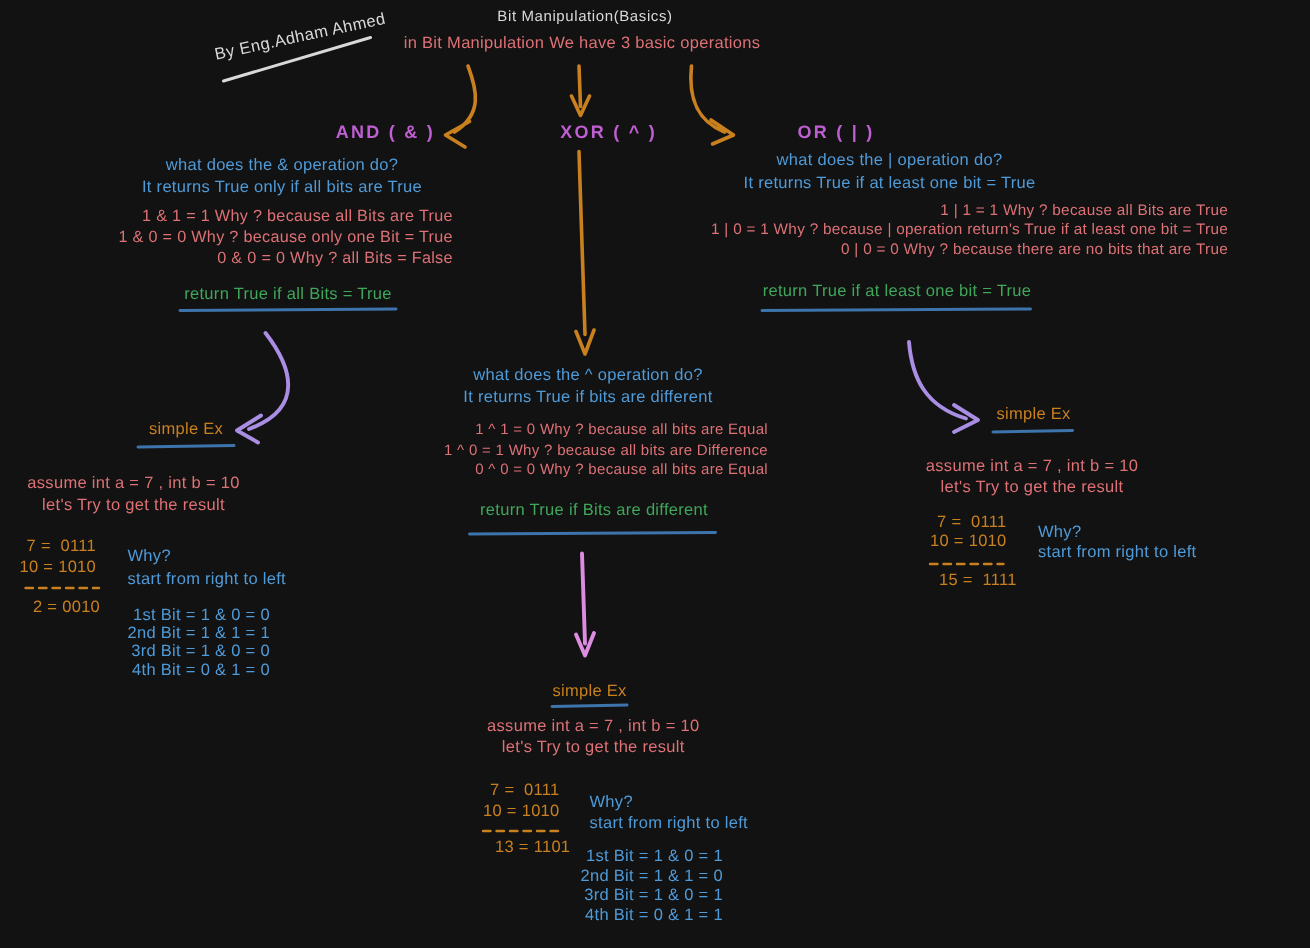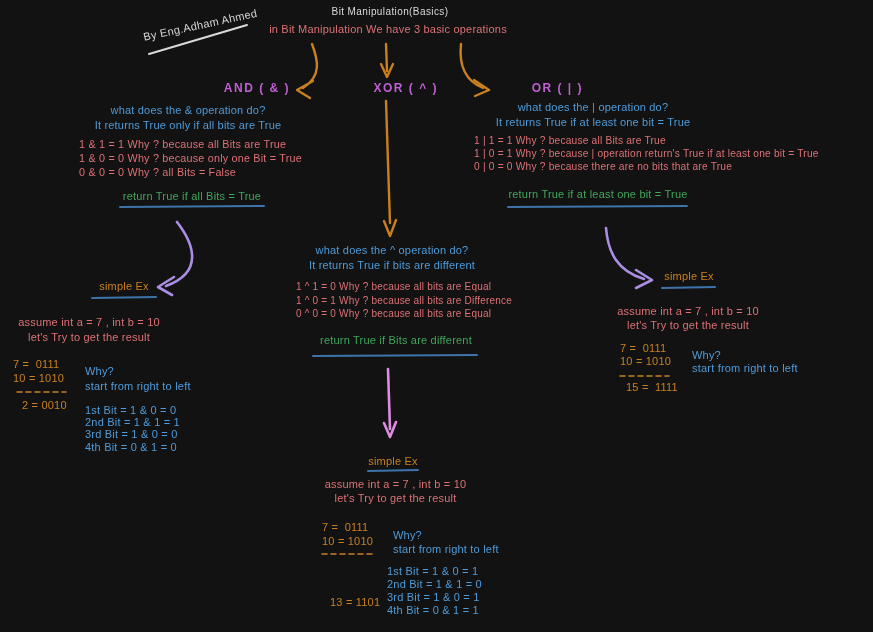--- a/index.html
+++ b/index.html
@@ -3,21 +3,21 @@
 <meta charset="utf-8">
 <style>
   html,body{margin:0;padding:0;background:#0d0d0d;}
   .canvas{
     position:relative;width:873px;height:632px;overflow:hidden;
     background:var(--background,#121212);
     font-family:"Liberation Sans",sans-serif;
     -webkit-font-smoothing:antialiased;
   }
   .t{position:absolute;white-space:pre-line;line-height:14px;font-size:11px;letter-spacing:.2px;}
-  .pre{white-space:pre;}
+  .pre{white-space:pre;text-align:right;}
   .ctr{text-align:center;}
   .white{color:var(--white);}
   .red{color:var(--red);}
   .blue{color:var(--blue);}
   .orange{color:var(--orange);}
   .green{color:var(--green);}
   .purple{color:var(--purple);text-align:right;}
   .oplabel{font-size:12px;letter-spacing:1.5px;font-weight:bold;}
   .title{font-size:10px;letter-spacing:.4px;}
   .sig{transform:rotate(-12deg);transform-origin:left top;font-size:11px;letter-spacing:.3px;}
@@ -105,21 +105,21 @@
 10 = 1010</div>
   <div class="t orange pre" style="left:626px;top:380px;">15 =  1111</div>
   <div class="t blue" style="left:692px;top:349px;line-height:13px;">Why?
 start from right to left</div>
 
   <div class="t orange ctr" style="left:366px;top:454px;width:54px;font-size:11px;">simple Ex</div>
   <div class="t red ctr" style="left:318px;top:477px;width:155px;line-height:14px;">assume int a = 7 , int b = 10
 let's Try to get the result</div>
   <div class="t orange pre" style="left:322px;top:521px;line-height:13.5px;">7 =  0111
 10 = 1010</div>
-  <div class="t orange pre" style="left:330px;top:558px;margin-top:37px;">13 = 1101</div>
+  <div class="t orange pre" style="left:330px;top:558px;">13 = 1101</div>
   <div class="t blue" style="left:393px;top:529px;line-height:13.5px;">Why?
 start from right to left</div>
   <div class="t blue pre" style="left:387px;top:565px;line-height:13px;">1st Bit = 1 &amp; 0 = 1
 2nd Bit = 1 &amp; 1 = 0
 3rd Bit = 1 &amp; 0 = 1
 4th Bit = 0 &amp; 1 = 1</div>
 
 </div>
 
 </body></html>

